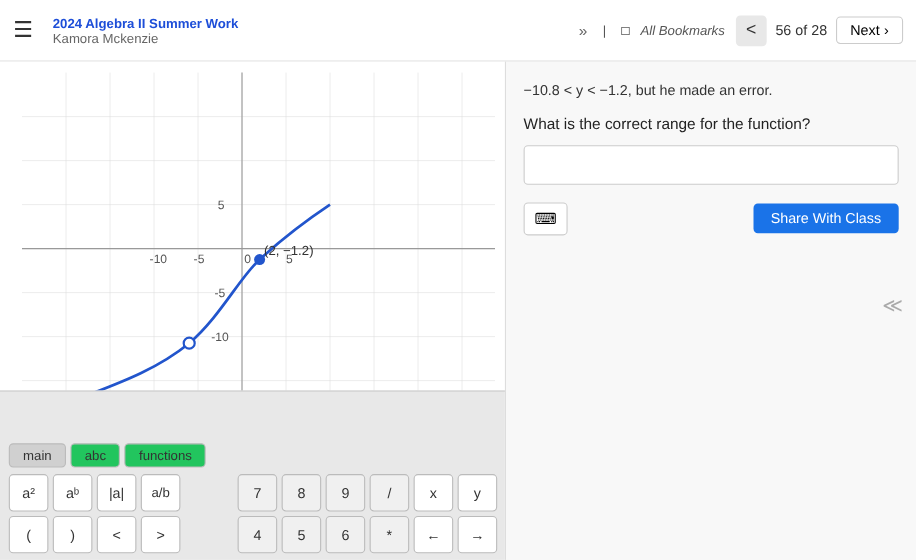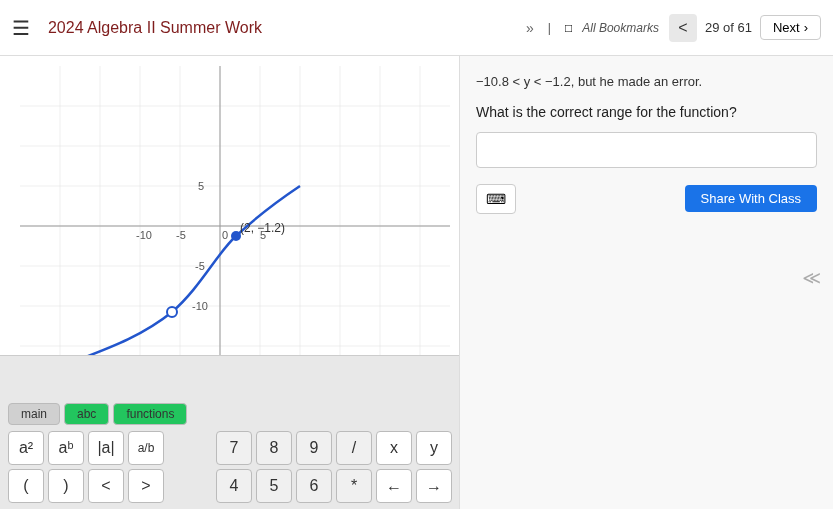--- a/index.html
+++ b/index.html
@@ -5,21 +5,21 @@
     * { box-sizing: border-box; margin: 0; padding: 0; }
     body { font-family: Arial, sans-serif; background: #f0f0f0; width: 833px; height: 509px; overflow: hidden; position: relative; }
 
     
     #topbar {
       display: flex; align-items: center; background: #fff; height: 56px;
       border-bottom: 1px solid #ddd; padding: 0 12px; gap: 10px;
     }
     #topbar .hamburger { font-size: 20px; cursor: pointer; color: #333; margin-right: 8px; }
     #topbar .title-area { flex: 1; }
-    #topbar .main-title { font-size: 16px; font-weight: normal; color: #7f1d1d; }
+    #topbar .main-title { font-size: 12px; font-weight: bold; color: #1d4ed8; }
     #topbar .subtitle { font-size: 12px; color: #666; }
     #topbar .nav-area { display: flex; align-items: center; gap: 8px; }
     #topbar .nav-chevron { background: #e8e8e8; border: none; border-radius: 4px; width: 28px; height: 28px; cursor: pointer; font-size: 16px; color: #333; display: flex; align-items: center; justify-content: center; }
     #topbar .page-count { font-size: 13px; color: #333; }
     #topbar .next-btn { background: #fff; border: 1px solid #ccc; border-radius: 4px; padding: 4px 12px; font-size: 13px; cursor: pointer; display: flex; gap: 4px; }
     #topbar .bookmarks { font-size: 12px; color: #555; display: flex; align-items: center; gap: 4px; font-style: italic; }
     .double-chevron { font-size: 14px; color: #666; }
 
     
     #main-content {
@@ -64,21 +64,21 @@
       background: #22c55e; border: 1px solid #bbb; border-radius: 4px;
       padding: 3px 12px; font-size: 12px; cursor: pointer; color: #333;
     }
     .kb-tab.active { background: #d0d0d0; }
 
     .kb-rows { display: flex; flex-direction: column; gap: 4px; }
     .kb-row { display: flex; gap: 4px; }
     .kb-key {
       background: #fff; border: 1px solid #bbb; border-radius: 4px;
       min-width: 36px; height: 34px; display: flex; align-items: center; justify-content: center;
-      font-size: 16px; cursor: pointer; color: #333; padding: 0 6px;
+      font-size: 13px; cursor: pointer; color: #333; padding: 0 6px;
     }
     .kb-key.num { background: #f0f0f0; }
 
     
     #graph-svg { width: 460px; height: 370px; }
 
     .axis-label { font-size: 11px; fill: #555; }
     .grid-line { stroke: #ddd; stroke-width: 0.5; }
     .axis-line { stroke: #999; stroke-width: 1; }
     .curve-path { stroke: #2255cc; stroke-width: 2.5; fill: none; }
@@ -86,29 +86,30 @@
 
     .coord-label { font-size: 12px; fill: #333; }
   </style>
 </head>
 <body>
 
 <div id="topbar">
   <span class="hamburger">☰</span>
   <div class="title-area">
     <div class="main-title">2024 Algebra II Summer Work</div>
+    <div class="subtitle">Kamora Mckenzie</div>
   </div>
   <span class="double-chevron">»</span>
   <span style="font-size:12px;color:#555;margin:0 4px;">|</span>
   <span style="font-size:12px;">□</span>
   <span class="bookmarks" style="font-size:12px;color:#555;">All Bookmarks</span>
 
   <div class="nav-area">
     <button class="nav-chevron">&lt;</button>
-    <span class="page-count">29 of 61</span>
+    <span class="page-count">56 of 28</span>
     <button class="next-btn">
       <span>Next</span>
       <span>›</span>
     </button>
   </div>
 </div>
 
 <div id="main-content">
 
   <div id="graph-area">

